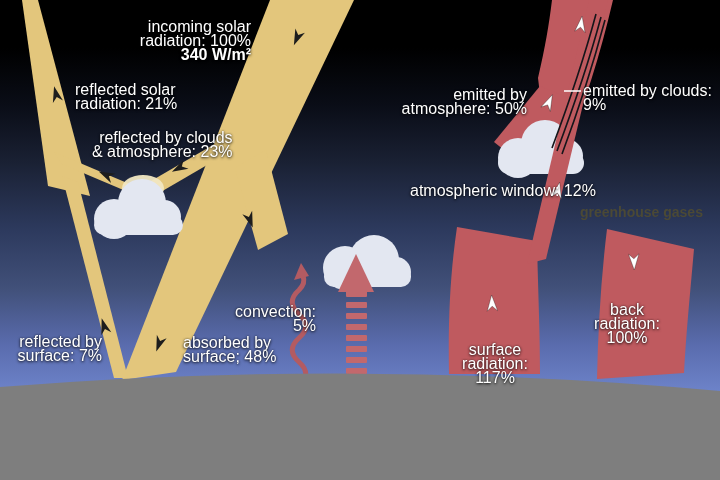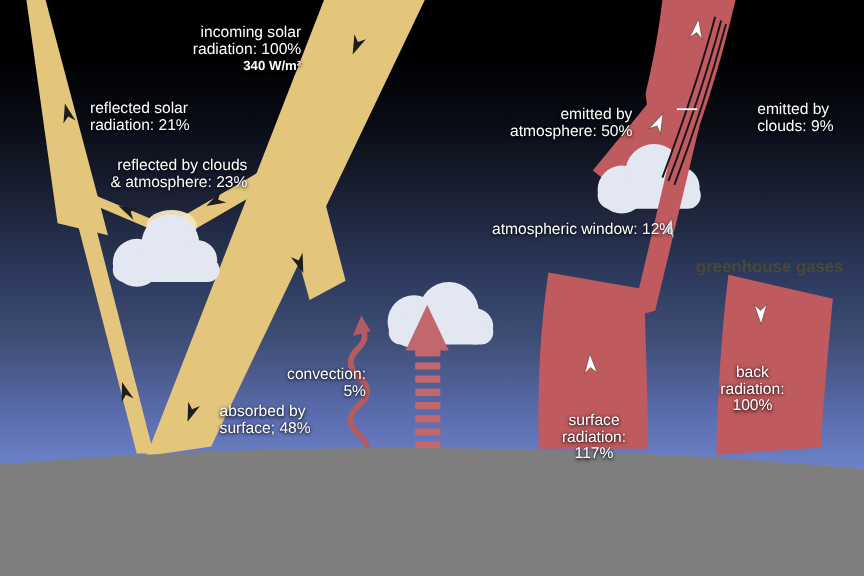--- a/index.html
+++ b/index.html
@@ -6,27 +6,27 @@
   #stage{
     position:relative;width:720px;height:480px;overflow:hidden;
     font-family:"Liberation Sans",sans-serif;
     background:linear-gradient(180deg,
       #000000 0%, #000000 10%, #0a0d17 22%, #1a2134 34%,
       #2d3a5e 48%, #415079 60%, #5a6cae 72%, #7289d0 84%,
       #8398e6 93%, #8da1ec 100%);
   }
   #art{position:absolute;left:0;top:0;}
   .lbl{
-    position:absolute;color:#fff;font-size:13px;line-height:14px;
+    position:absolute;color:#fff;font-size:16px;line-height:14px;
     white-space:pre-line;text-shadow:0 1px 3px rgba(0,0,0,.85),0 0 2px rgba(0,0,0,.5);
   }
   .lbl.right{text-align:right;}
   .lbl.center{text-align:center;margin-top:27px;}
-  .lbl.bold{font-weight:bold;font-size:11px;}
-  .lbl.ghg{color:var(--ghg-text);font-weight:bold;font-size:14px;text-shadow:none;margin-top:10px;}
+  .lbl.bold{font-weight:bold;font-size:16px;}
+  .lbl.ghg{color:var(--ghg-text);font-weight:bold;font-size:14px;text-shadow:none;}
 </style>
 </head>
 <body>
 
 <div id="stage">
 
   <svg id="art" width="720" height="480" viewBox="0 0 720 480">
     <defs>
       <path id="arr" d="M0,-8 L5.2,8 L0,3.2 L-5.2,8 Z"></path>
     </defs>
@@ -117,28 +117,30 @@
     <path fill="var(--ground)" d="M0,387 Q360,358 720,391 L720,480 L0,480 Z"></path>
   </svg>
 
   <div class="lbl right" style="right:469px;top:20px;">incoming solar
 radiation: 100%</div>
   <div class="lbl right bold" style="right:469px;top:48px;">340 W/m²</div>
   <div class="lbl" style="left:75px;top:83px;">reflected solar
 radiation: 21%</div>
   <div class="lbl" style="left:92px;top:131px;text-align:right;">reflected by clouds
 &amp; atmosphere: 23%</div>
+  <div class="lbl right" style="right:618px;top:335px;">reflected by
+surface: 7%</div>
   <div class="lbl" style="left:183px;top:336px;">absorbed by
 surface; 48%</div>
-  <div class="lbl right" style="right:415px;top:305px;text-align:right;">convection:
+  <div class="lbl right" style="right:404px;top:305px;text-align:right;">convection:
 5%</div>
   <div class="lbl center" style="left:445px;top:316px;width:100px;">surface
 radiation:
 117%</div>
   <div class="lbl center" style="left:577px;top:276px;width:100px;">back
 radiation:
 100%</div>
   <div class="lbl" style="left:410px;top:184px;">atmospheric window: 12%</div>
   <div class="lbl right" style="right:193px;top:88px;">emitted by
 atmosphere: 50%</div>
-  <div class="lbl" style="left:583px;top:84px;padding-left:48px;">emitted by clouds: 9%</div>
+  <div class="lbl" style="left:583px;top:84px;">emitted by clouds: 9%</div>
   <div class="lbl ghg" style="left:580px;top:205px;">greenhouse gases</div>
 </div>
 
 </body></html>

